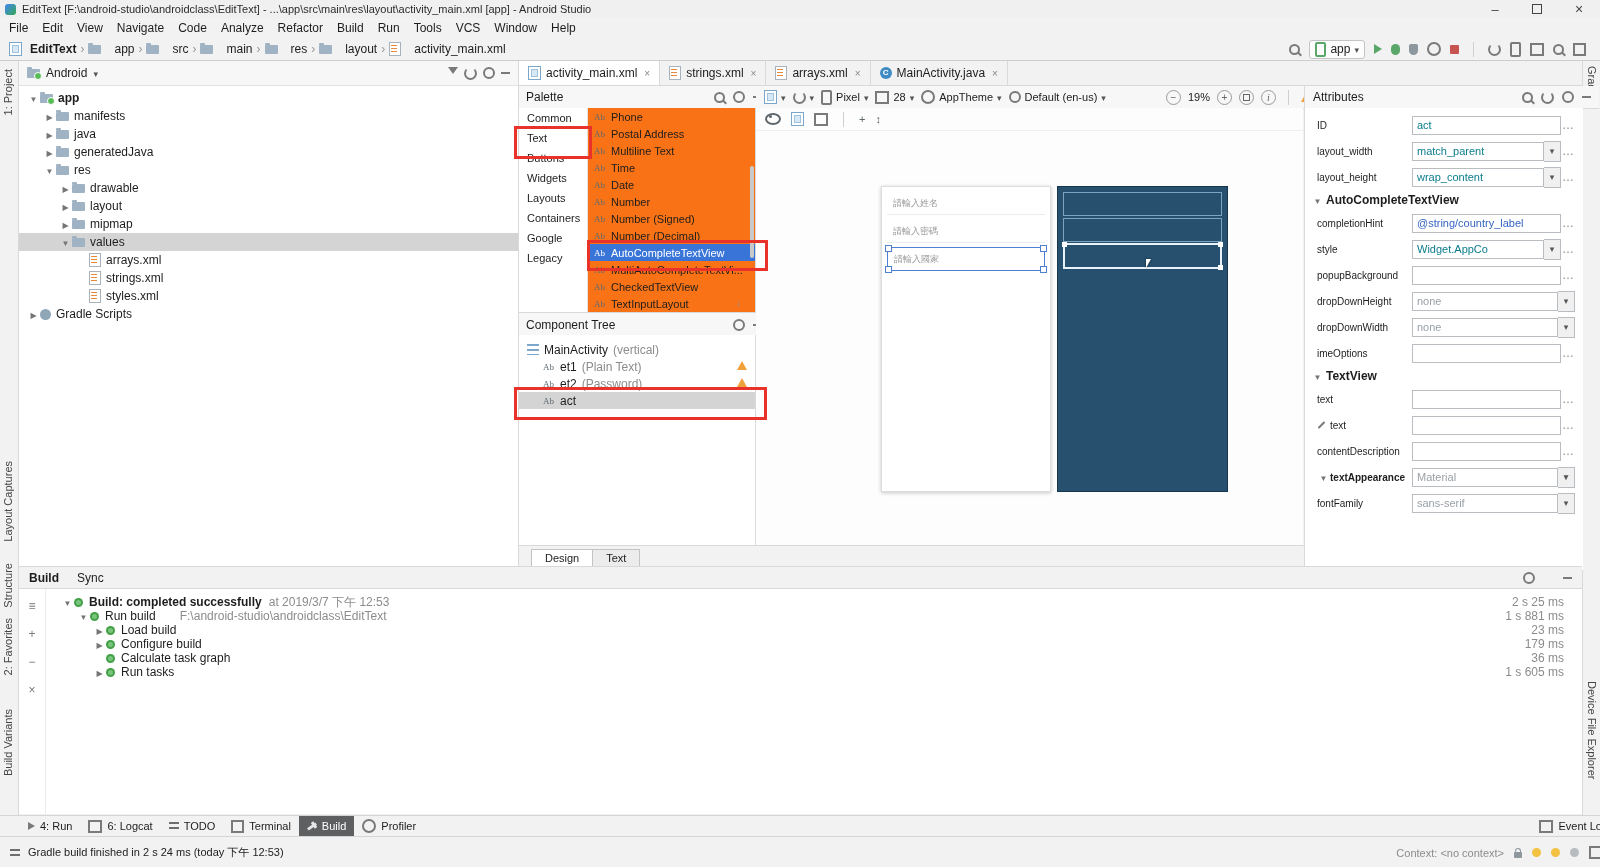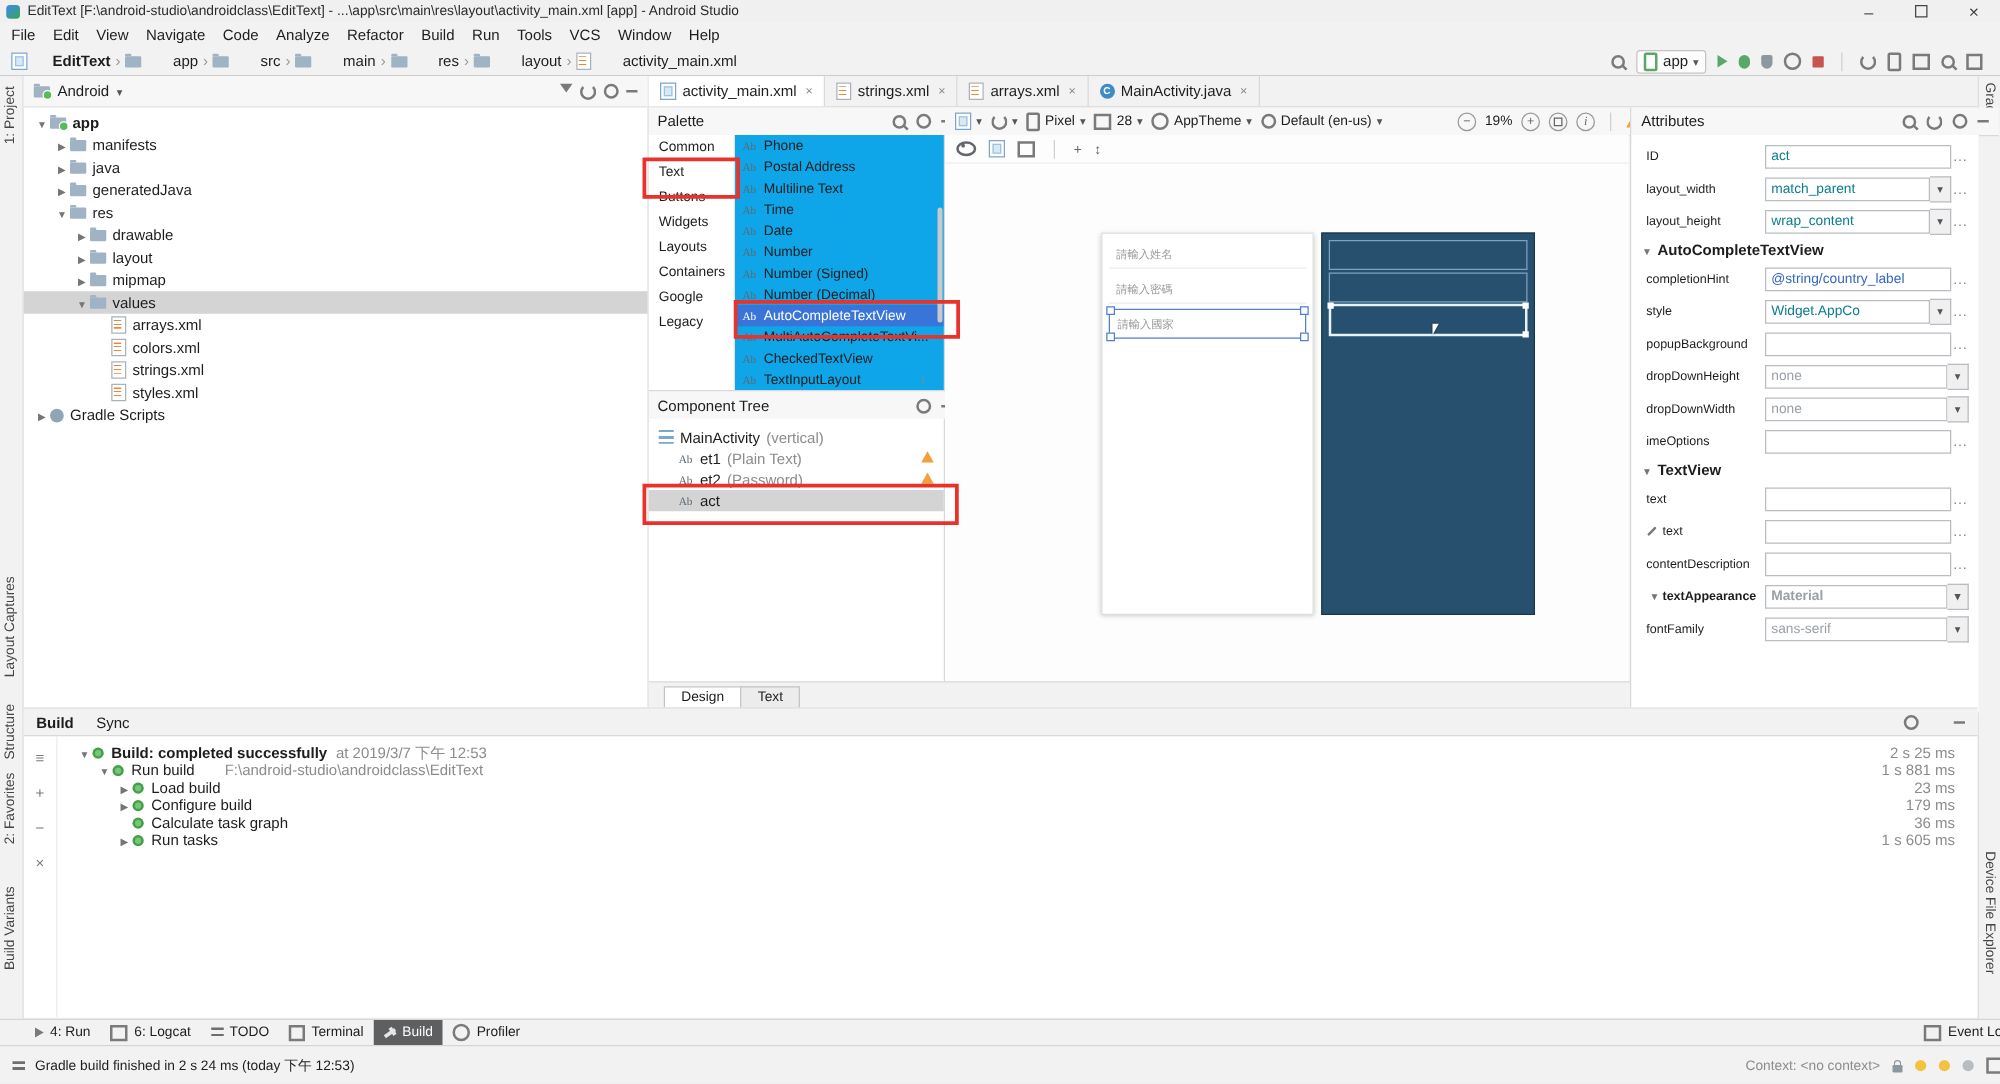--- a/index.html
+++ b/index.html
@@ -80,21 +80,21 @@
   .win-min::before{content:"–";font-size:13px}
   .win-max{position:relative}
   .win-max::before{content:"";width:8px;height:8px;border:1px solid #444}
   .win-close::before{content:"×";font-size:14px}
 
   .menubar{left:0;top:18px;width:1600px;height:20px;padding-left:2px}
   .menu-item{padding:0 7px;line-height:20px}
 
   .toolbar{left:0;top:38px;width:1600px;height:22px;border-bottom:1px solid #cdcdcd}
   .crumbs{padding-left:8px}
-  .crumb{display:flex;align-items:center;gap:20px;padding:0 1px}
+  .crumb{display:flex;align-items:center;gap:8px;padding:0 1px}
   .crumb-sep{padding:0 3px}
   .crumb-sep::before{content:"›";color:#999}
   .tb-right{margin-left:auto;display:flex;align-items:center;gap:9px;padding-right:14px}
   .run-combo{display:flex;align-items:center;gap:4px;border:1px solid #c4c4c4;background:#fdfdfd;height:17px;padding:0 5px;border-radius:3px}
   .devgreen{width:7px;height:11px;border:2px solid #59a869;border-radius:2px}
 
   
   .lstripe{left:0;top:61px;width:18px;height:754px;background:#f2f2f2;border-right:1px solid #d9d9d9}
   .rstripe{left:1582px;top:61px;width:18px;height:754px;background:#f2f2f2;border-left:1px solid #d9d9d9}
   .vlab{position:absolute;left:2px;writing-mode:vertical-rl;transform:rotate(180deg);font-size:11px;color:#454545}
@@ -117,21 +117,21 @@
 
   
   .palhead{left:519px;top:86px;width:236px;height:22px;background:#f7f7f7;border-bottom:1px solid #d9d9d9;border-right:1px solid #d9d9d9;display:flex;align-items:center;padding:0 7px;gap:8px}
   .canvtb{left:756px;top:86px;width:547px;height:22px;background:#f7f7f7;border-bottom:1px solid #d9d9d9;display:flex;align-items:center;gap:7px;padding:0 8px;font-size:11px}
   .attrhead{left:1304px;top:86px;width:278px;height:22px;background:#f7f7f7;border-bottom:1px solid #d9d9d9;border-left:1px solid #d9d9d9;display:flex;align-items:center;padding:0 8px;gap:8px}
   .tbcombo{display:flex;align-items:center;gap:4px}
 
   
   .palcats{left:519px;top:108px;width:68px;height:204px;background:#fff;border-right:1px solid #e3e3e3}
   .pcat{height:20px;line-height:20px;padding-left:8px;font-size:11px}
-  .palitems{left:588px;top:108px;width:167px;height:204px;background:#0ea5e9;border-right:1px solid #d9d9d9;position:absolute;overflow:hidden}
+  .palitems{left:588px;top:108px;width:167px;height:204px;background:#f97316;border-right:1px solid #d9d9d9;position:absolute;overflow:hidden}
   .pitem{height:17px;display:flex;align-items:center;padding-left:6px;font-size:11px;white-space:nowrap}
   .pitem.sel{background:#3975d8;color:#fff}
   .pscroll{position:absolute;right:1px;top:58px;width:4px;height:92px;background:#c9c9c9;border-radius:2px}
   .pdl{position:absolute;right:14px;bottom:3px}
 
   
   .cthead{left:519px;top:312px;width:236px;height:23px;background:#f7f7f7;border-top:1px solid #d9d9d9;border-bottom:1px solid #d946ef;border-right:1px solid #d9d9d9;display:flex;align-items:center;padding:0 7px;gap:8px}
   .ctbody{left:519px;top:335px;width:236px;height:210px;background:#fff;border-right:1px solid #d9d9d9;padding-top:6px}
   .ctrow{height:17px;display:flex;align-items:center;padding-left:8px;position:relative}
   .ctrow.ind{padding-left:24px}
@@ -349,24 +349,20 @@
           <span class="tw tw-open"></span>
           <span class="ic ic-folder"></span>
           <span>values</span>
         </div>
       <div class="trow" style="padding-left:70px">
           <span class="ic ic-xml"></span>
           <span>arrays.xml</span>
         </div>
       <div class="trow" style="padding-left:70px">
           <span class="ic ic-xml"></span>
-          <span>colors.xml</span>
-        </div>
-      <div class="trow" style="padding-left:70px">
-          <span class="ic ic-xml"></span>
           <span>strings.xml</span>
         </div>
       <div class="trow" style="padding-left:70px">
           <span class="ic ic-xml"></span>
           <span>styles.xml</span>
         </div>
       <div class="trow" style="padding-left:8px">
           <span class="tw tw-closed"></span>
           <span class="ic ic-gradle"></span>
           <span>Gradle Scripts</span>
@@ -663,21 +659,21 @@
     <div class="arow">
       <span class="alabel">contentDescription</span>
       <input class="abox" style="">
       <span class="more"></span>
     </div>
     <div class="arow" style="font-weight:bold">
       <span class="alabel flex" style="width:95px">
           <span class="tw tw-open"></span>
           <span>textAppearance</span>
         </span>
-      <input class="abox def" style="font-weight: bold;" value="Material">
+      <input class="abox def" style="font-weight: normal;" value="Material">
         <span class="carrow combo-arrow"></span>
     </div>
     <div class="arow">
       <span class="alabel">fontFamily</span>
       <input class="abox def" value="sans-serif" style="">
         <span class="carrow combo-arrow"></span>
     </div>
   </div>
 
   <div class="abs build">

